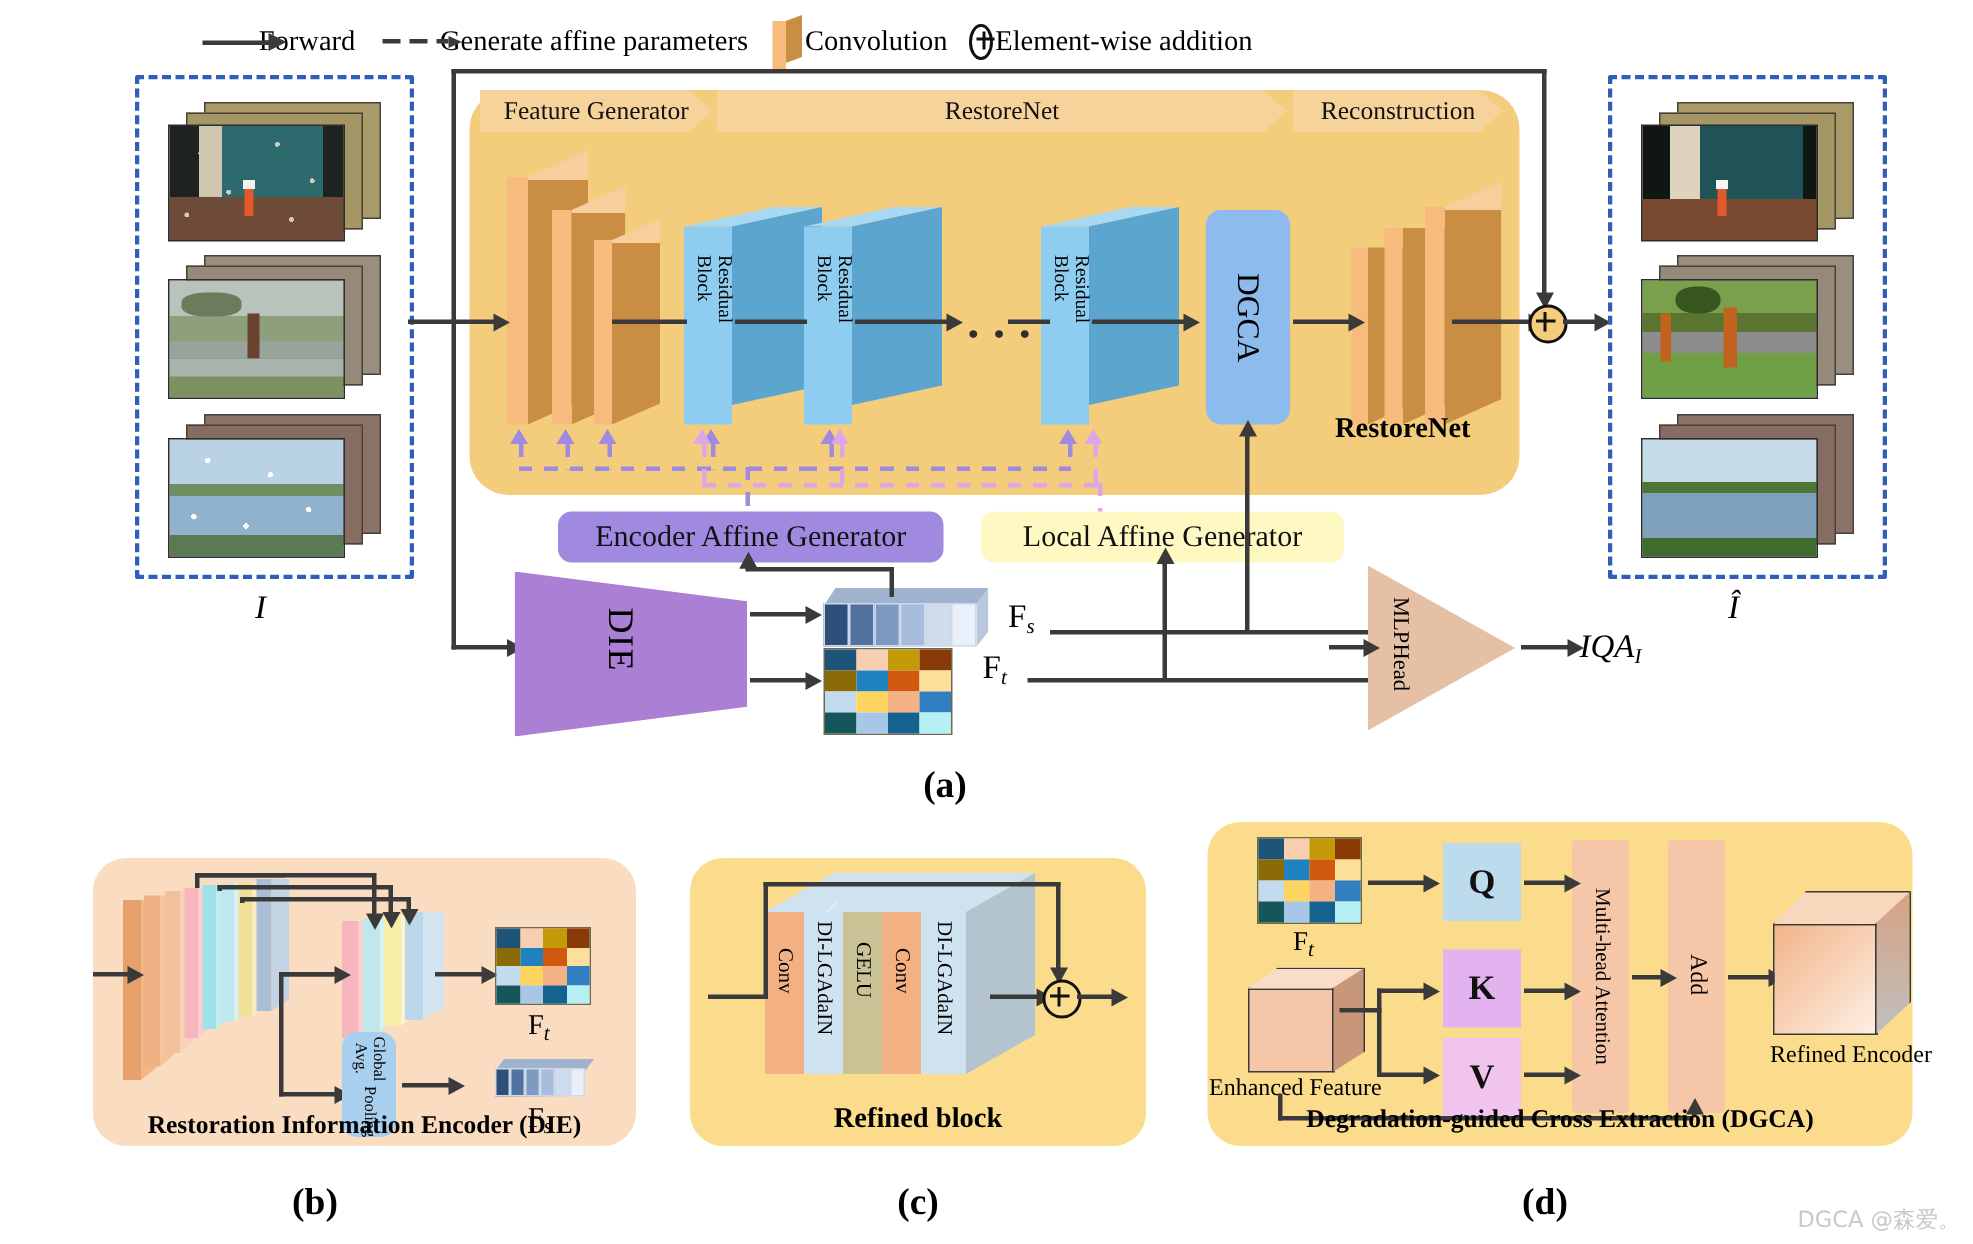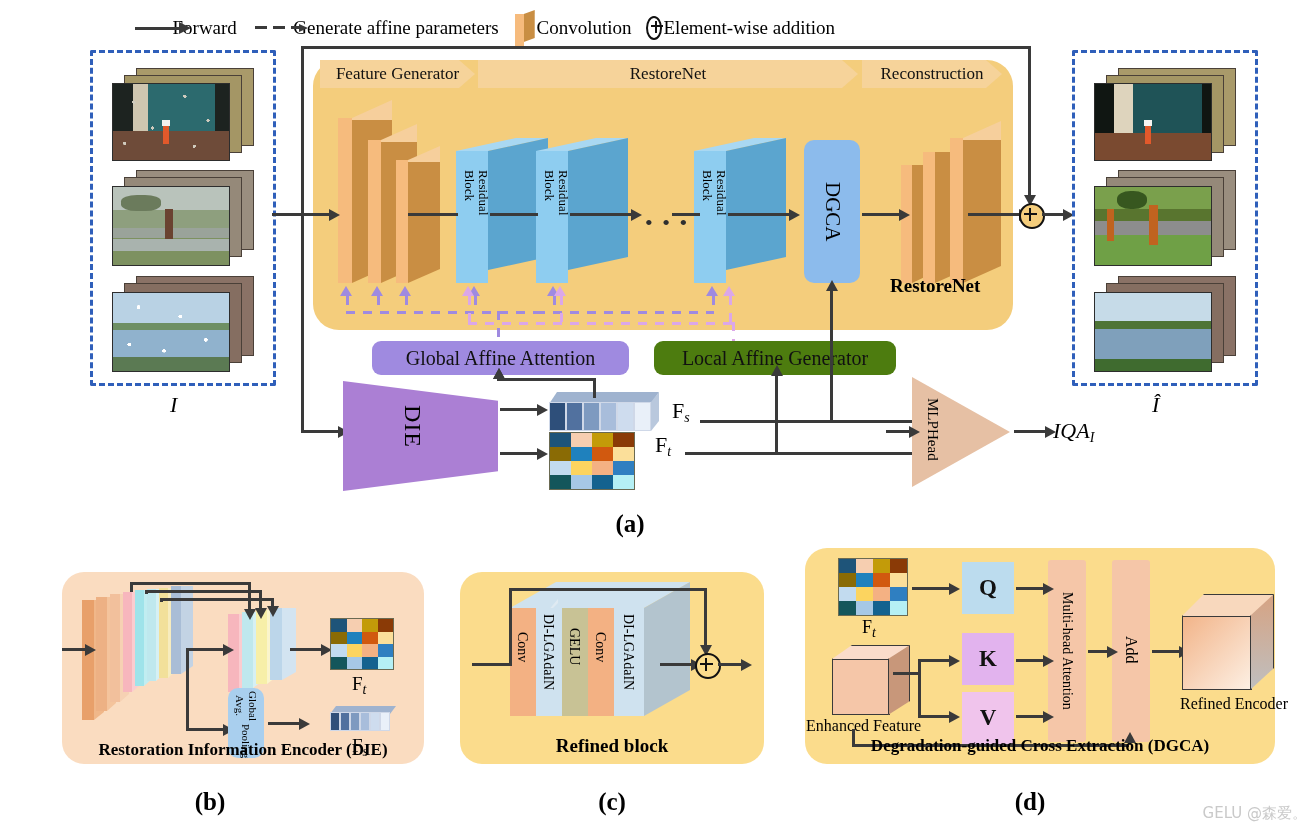--- a/index.html
+++ b/index.html
@@ -318,23 +318,23 @@
 <div class="dl-h dl-l" style="left:468px;top:322px;width:264px;"></div>
 <div class="dl-v dl-lv" style="left:468px;top:296px;height:28px;"></div>
 <div class="dl-v dl-lv" style="left:560px;top:296px;height:28px;"></div>
 <div class="dl-v dl-lv" style="left:729px;top:296px;height:28px;"></div>
 <div class="dl-v dl-lv" style="left:732px;top:322px;height:22px;"></div>
 <div class="tri-l" style="left:462px;top:286px;"></div>
 <div class="tri-l" style="left:554px;top:286px;"></div>
 <div class="tri-l" style="left:723px;top:286px;"></div>
 
 <div class="gen-box" style="left:372px;top:341px;width:257px;background:#9f8ae0;">
-  <span>Global Affine Attention</span>
-</div>
-<div class="gen-box" style="left:654px;top:341px;width:242px;background:#4d7c0f;">
+  <span>Encoder Affine Generator</span>
+</div>
+<div class="gen-box" style="left:654px;top:341px;width:242px;background:#fef9c3;">
   <span>Local Affine Generator</span>
 </div>
 
 <div class="abs trap-r" style="left:343px;top:381px;width:155px;height:110px;background:#ab7fd4;">
 </div>
 <div class="abs vert" style="left:399px;top:405px;font-size:24px;letter-spacing:1px;">DIE</div>
 
 <div class="arrow-h" style="left:500px;top:408px;width:38px;"></div>
 <div class="arrow-h" style="left:500px;top:452px;width:38px;"></div>
 
@@ -675,13 +675,13 @@
        border:1.5px solid #3a3a3a;box-sizing:border-box;clip-path:polygon(0 22px,22px 0,92px 0,70px 22px);"></div>
   <div style="position:absolute;left:68px;top:0;width:24px;height:96px;
        background:linear-gradient(#d6a383,#bfbfbf);border:1.5px solid #3a3a3a;box-sizing:border-box;
        clip-path:polygon(0 22px,100% 0,100% 74px,0 96px);"></div>
 </div>
 <div class="abs" style="left:1180px;top:695px;font-size:16px;">Refined Encoder</div>
 
 <div class="panel-title" style="left:805px;top:736px;width:470px;font-size:17px;">Degradation-guided Cross Extraction (DGCA)</div>
 <div class="panel-letter" style="left:1000px;top:788px;width:60px;">(d)</div>
 
-<div class="abs" id="watermark">GELU @森爱。</div>
+<div class="abs" id="watermark">DGCA @森爱。</div>
 
 </body></html>

